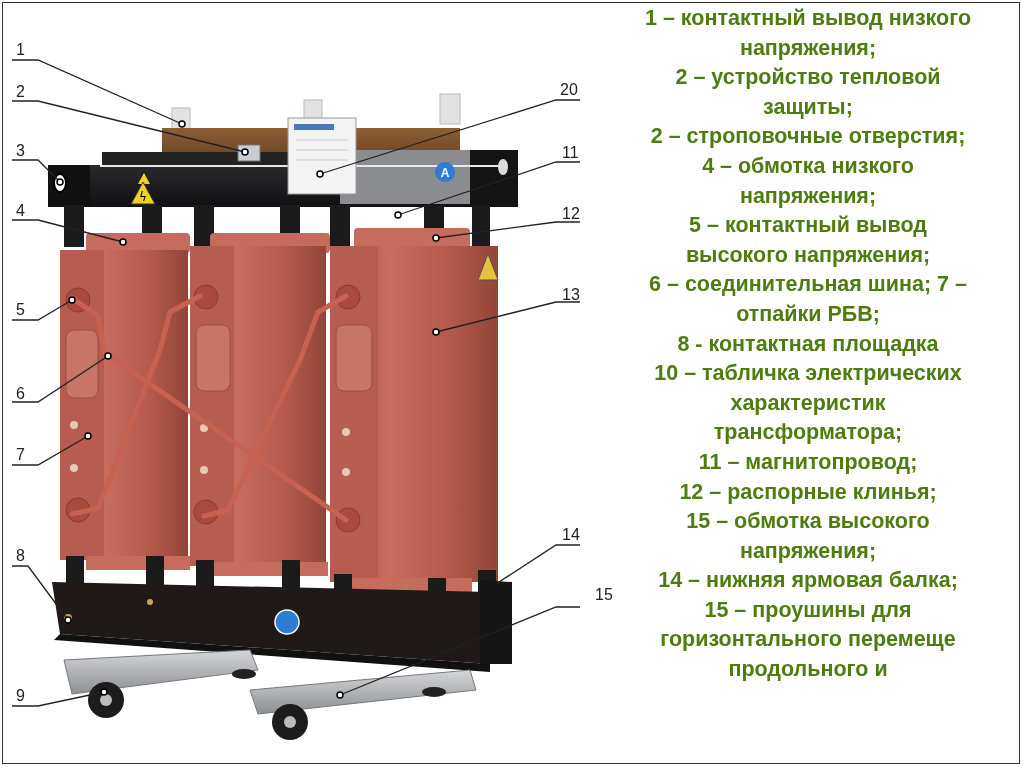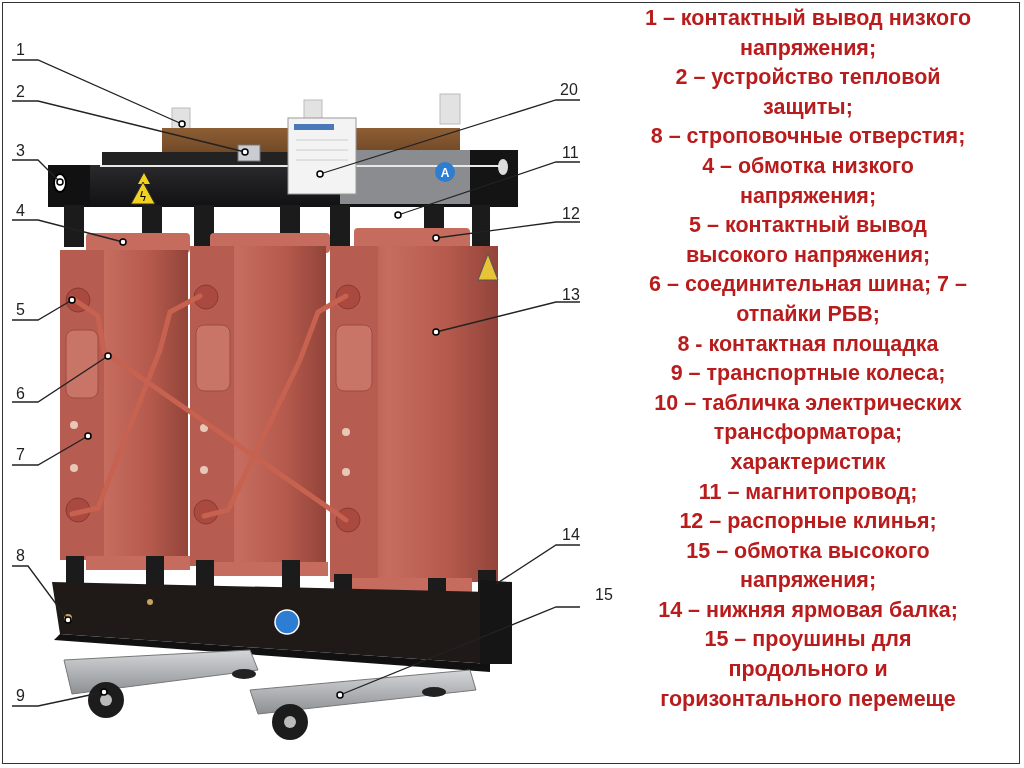--- a/index.html
+++ b/index.html
@@ -1,21 +1,21 @@
 <!DOCTYPE html>
 <html><head>
 <meta charset="utf-8">
 <style>
   html, body { margin: 0; padding: 0; background: #ffffff; }
   body { width: 1024px; height: 768px; overflow: hidden; position: relative; font-family: "Liberation Sans", sans-serif; }
   .frame { position: absolute; left: 2px; top: 2px; width: 1018px; height: 762px; border: 1px solid #333; box-sizing: border-box; background: #fff; }
   .figure { position: absolute; left: 0; top: 0; width: 600px; height: 768px; }
   .figure svg { position: absolute; left: 0; top: 0; }
   .callout-num { position: absolute; font-size: 16px; color: #222; font-family: "Liberation Sans", sans-serif; line-height: 1; }
-  .legend { position: absolute; left: 596px; top: 4px; width: 424px; text-align: center; font-weight: bold; font-size: 21.5px; line-height: 29.6px; color: #b91c1c; font-family: "Liberation Sans", sans-serif; }
+  .legend { position: absolute; left: 596px; top: 4px; width: 424px; text-align: center; font-weight: bold; font-size: 21.5px; line-height: 29.6px; color: #4d7c0f; font-family: "Liberation Sans", sans-serif; }
   .legend .line { display: block; white-space: nowrap; }
 </style>
 </head>
 <body>
 
 <div class="frame"></div>
 
 <div class="figure">
   <svg width="600" height="768" viewBox="0 0 600 768">
     <defs>
@@ -206,33 +206,32 @@
   <span class="callout-num" style="left:562px;top:287px">13</span>
   <span class="callout-num" style="left:562px;top:527px">14</span>
   <span class="callout-num" style="left:595px;top:587px">15</span>
 </div>
 
 <div class="legend">
   <span class="line">1 – контактный вывод низкого</span>
   <span class="line">напряжения;</span>
   <span class="line">2 – устройство тепловой</span>
   <span class="line">защиты;</span>
-  <span class="line">8 – строповочные отверстия;</span>
+  <span class="line">2 – строповочные отверстия;</span>
   <span class="line">4 – обмотка низкого</span>
   <span class="line">напряжения;</span>
   <span class="line">5 – контактный вывод</span>
   <span class="line">высокого напряжения;</span>
   <span class="line">6 – соединительная шина; 7 –</span>
   <span class="line">отпайки РБВ;</span>
   <span class="line">8 - контактная площадка</span>
-  <span class="line">9 – транспортные колеса;</span>
   <span class="line">10 – табличка электрических</span>
+  <span class="line">характеристик</span>
   <span class="line">трансформатора;</span>
-  <span class="line">характеристик</span>
   <span class="line">11 – магнитопровод;</span>
   <span class="line">12 – распорные клинья;</span>
   <span class="line">15 – обмотка высокого</span>
   <span class="line">напряжения;</span>
   <span class="line">14 – нижняя ярмовая балка;</span>
   <span class="line">15 – проушины для</span>
+  <span class="line">горизонтального перемеще</span>
   <span class="line">продольного и</span>
-  <span class="line">горизонтального перемеще</span>
 </div>
 
 </body></html>

